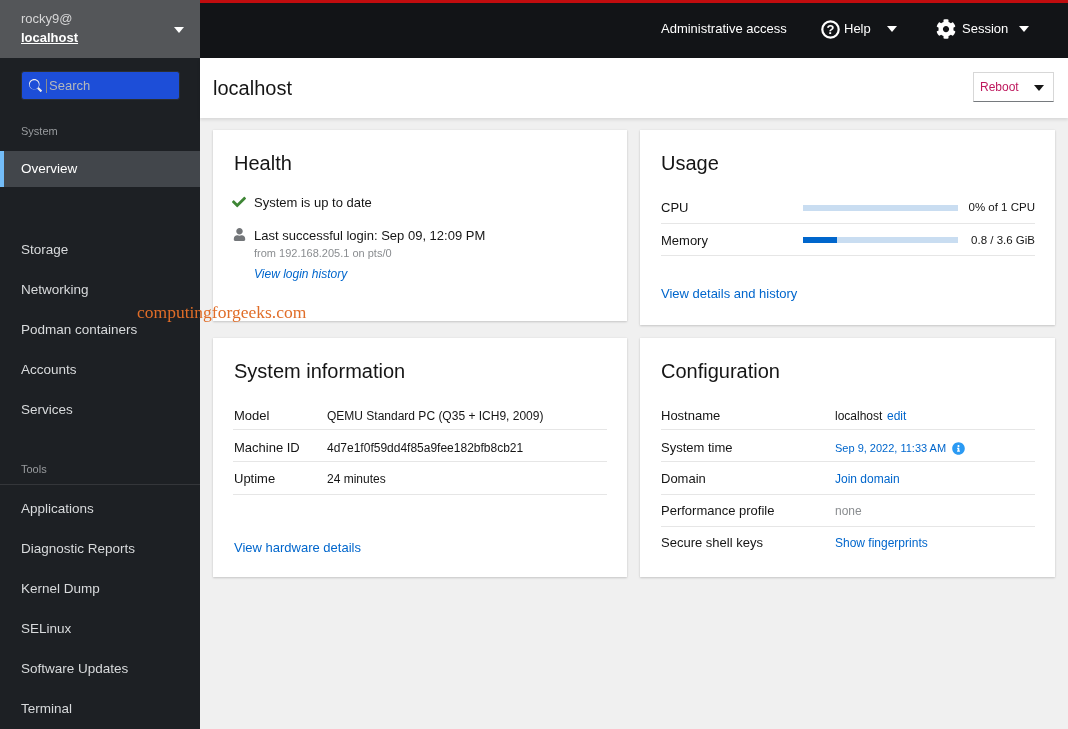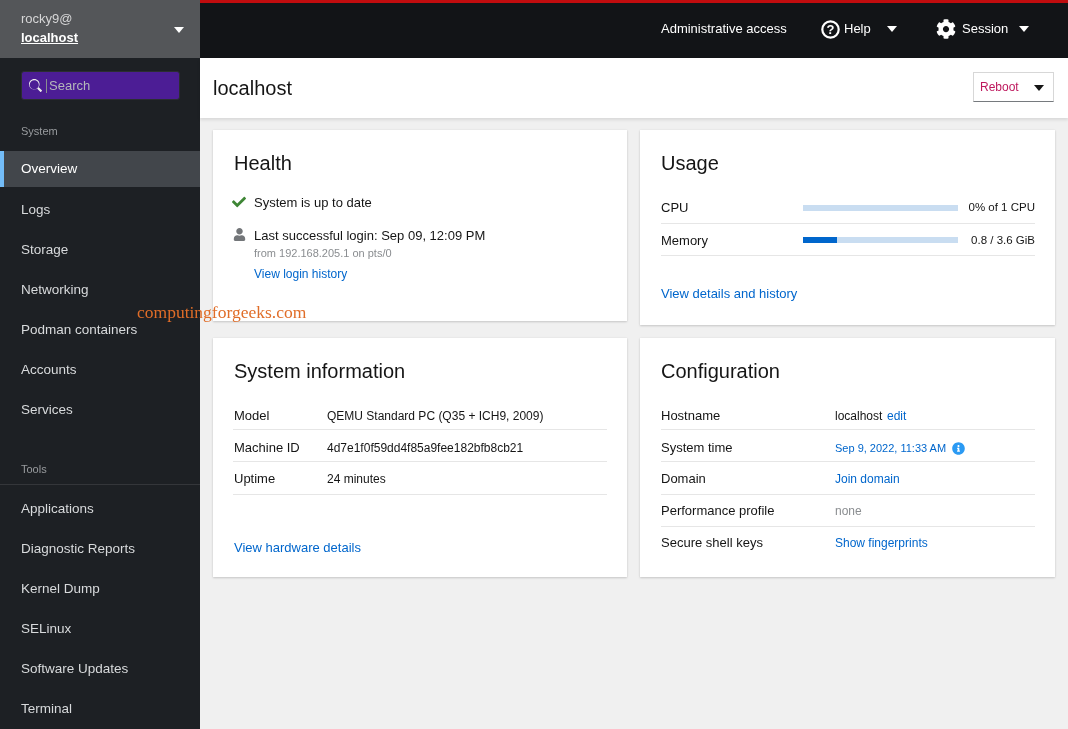--- a/index.html
+++ b/index.html
@@ -15,21 +15,21 @@
 .caret { width:0; height:0; border-left:5.5px solid transparent; border-right:5.5px solid transparent; border-top:6px solid #fff; }
 .caret-dark { border-top-color:#151515; }
 
 
 #sbhead { left:0; top:0; width:200px; height:58px; background:#545659; }
 #sbhead .l1 { position:absolute; left:21px; top:11px; font-size:13px; color:#d6d6d7; }
 #sbhead .l2 { position:absolute; left:21px; top:30px; font-size:13px; font-weight:bold; color:#fff; text-decoration:underline; }
 
 
 #sidebar { left:0; top:58px; width:200px; height:671px; background:#1d2024; }
-#search { position:absolute; left:21px; top:13px; width:159px; height:29px; background:#4c1d95; border-radius:3px; border:1px solid #2b2e31; }
+#search { position:absolute; left:21px; top:13px; width:159px; height:29px; background:#1d4ed8; border-radius:3px; border:1px solid #2b2e31; }
 #search .stext { position:absolute; left:27px; top:6px; font-size:13px; color:#b5b8ba; }
 #search .cursorline { position:absolute; left:24px; top:7px; width:1px; height:14px; background:#8a8d90; }
 .navsec { position:absolute; left:21px; font-size:11px; color:#989b9e; }
 .navitem { position:absolute; left:0; width:200px; height:40px; color:#d8dadc; font-size:13.5px; line-height:40px; padding-left:21px; }
 .navitem.sel { background:#42464b; color:#fff; border-left:4px solid #73bcf7; padding-left:17px; height:36px; line-height:36px; }
 
 
 #content { left:200px; top:58px; width:868px; height:671px; background:#f0f0f0; }
 #pagehead { position:absolute; left:0; top:0; width:868px; height:60px; background:#fff; box-shadow:0 2px 3px rgba(3,3,3,0.10); }
 #pagehead .host { position:absolute; left:13px; top:19px; font-size:20px; color:#151515; }
@@ -93,21 +93,20 @@
   <div class="abs" id="sidebar">
     <div id="search">
       <svg style="position:absolute; left:7px; top:7px;" width="13" height="13" viewBox="0 0 512 512">
         <path fill="#ededed" d="M505 442.7L405.3 343c-4.5-4.5-10.6-7-17-7H372c27.6-35.3 44-79.7 44-128C416 93.1 322.9 0 208 0S0 93.1 0 208s93.1 208 208 208c48.3 0 92.7-16.4 128-44v16.3c0 6.4 2.5 12.5 7 17l99.7 99.7c9.4 9.4 24.6 9.4 33.9 0l28.3-28.3c9.4-9.3 9.4-24.5.1-33.9zm-297-34.7c-99.4 0-180-80.6-180-180S108.6 48 208 48s180 80.6 180 180-80.6 180-180 180z"></path>
       </svg>
       <div class="cursorline"></div>
       <div class="stext">Search</div>
     </div>
     <div class="navsec" style="top:67px;">System</div>
     <div class="navitem sel" style="top:93px;">Overview</div>
-    <div class="navitem" style="top:132px;">Logs</div>
     <div class="navitem" style="top:172px;">Storage</div>
     <div class="navitem" style="top:212px;">Networking</div>
     <div class="navitem" style="top:252px;">Podman containers</div>
     <div class="navitem" style="top:292px;">Accounts</div>
     <div class="navitem" style="top:332px;">Services</div>
     <div class="navsec" style="top:405px;">Tools</div>
     <div class="abs" style="left:0; top:426px; width:200px; height:1px; background:rgba(255,255,255,0.10);"></div>
     <div class="navitem" style="top:431px;">Applications</div>
     <div class="navitem" style="top:471px;">Diagnostic Reports</div>
     <div class="navitem" style="top:511px;">Kernel Dump</div>
@@ -129,21 +128,21 @@
       <div class="ctitle" style="top:22px;">Health</div>
       <svg style="position:absolute; left:19px; top:65px;" width="14" height="14" viewBox="0 0 512 512">
         <path fill="#3e8635" d="M173.898 439.404l-166.4-166.4c-9.997-9.997-9.997-26.206 0-36.204l36.203-36.204c9.997-9.998 26.207-9.998 36.204 0L192 312.69 432.095 72.596c9.997-9.997 26.207-9.997 36.204 0l36.203 36.204c9.997 9.997 9.997 26.206 0 36.204l-294.4 294.401c-9.998 9.997-26.207 9.997-36.204-.001z"></path>
       </svg>
       <div class="row13" style="left:41px; top:65px;">System is up to date</div>
       <svg style="position:absolute; left:20px; top:98px;" width="13" height="13" viewBox="0 0 448 512">
         <path fill="#737679" d="M224 256c70.7 0 128-57.3 128-128S294.7 0 224 0 96 57.3 96 128s57.3 128 128 128zm89.6 32h-16.7c-22.2 10.2-46.9 16-72.9 16s-50.6-5.8-72.9-16h-16.7C60.2 288 0 348.2 0 422.4V464c0 26.5 21.5 48 48 48h352c26.5 0 48-21.5 48-48v-41.6c0-74.2-60.2-134.4-134.4-134.4z"></path>
       </svg>
       <div class="row13" style="left:41px; top:98px;">Last successful login: Sep 09, 12:09 PM</div>
       <div class="row13 gray" style="left:41px; top:116.5px; font-size:11px;">from 192.168.205.1 on pts/0</div>
-      <div class="row13 link" style="left:41px; top:136.5px; font-size:12px;">View login history</div>
+      <div class="row13 link" style="left:41px; top:136.5px; font-size:12px;font-style:italic;">View login history</div>
     </div>
 
     <div class="card" id="usage">
       <div class="ctitle" style="top:22px;">Usage</div>
       <div class="row13" style="left:21px; top:70px;">CPU</div>
       <div class="bar" style="top:74.5px;"></div>
       <div class="rval" style="top:71px;">0% of 1 CPU</div>
       <div class="sep" style="left:21px; top:93px; width:374px;"></div>
       <div class="row13" style="left:21px; top:103px;">Memory</div>
       <div class="bar" style="top:106.5px;">

